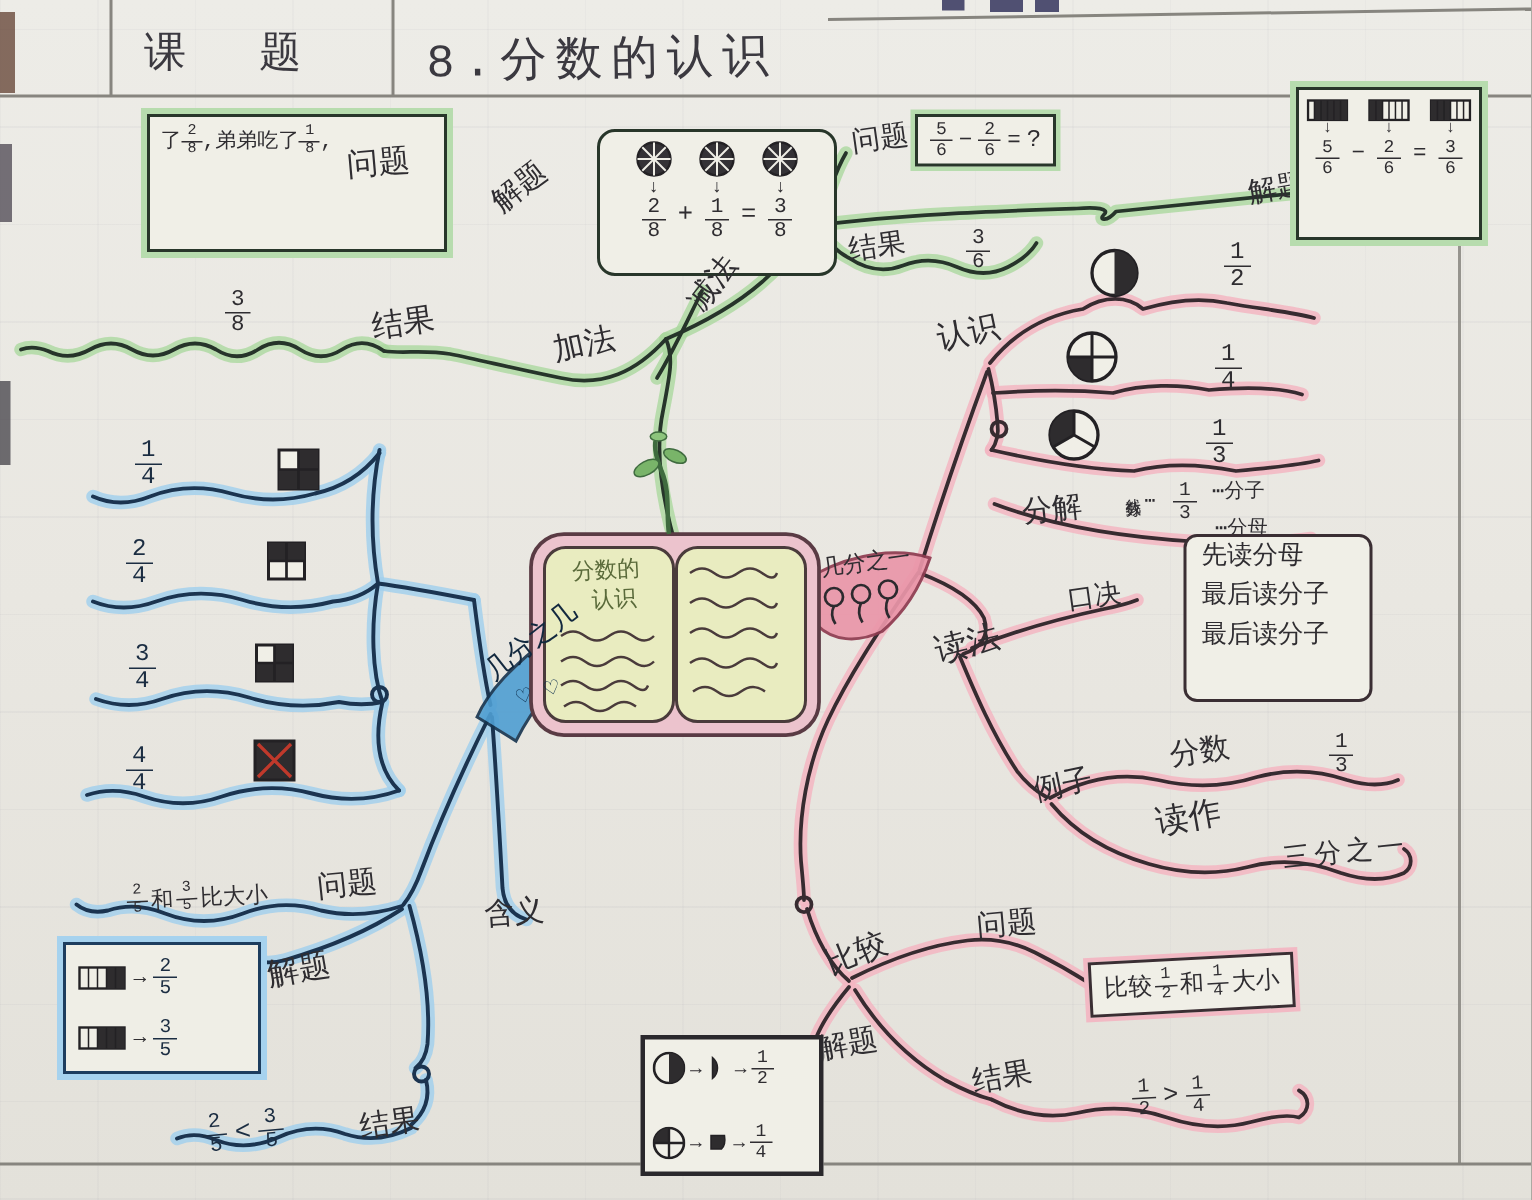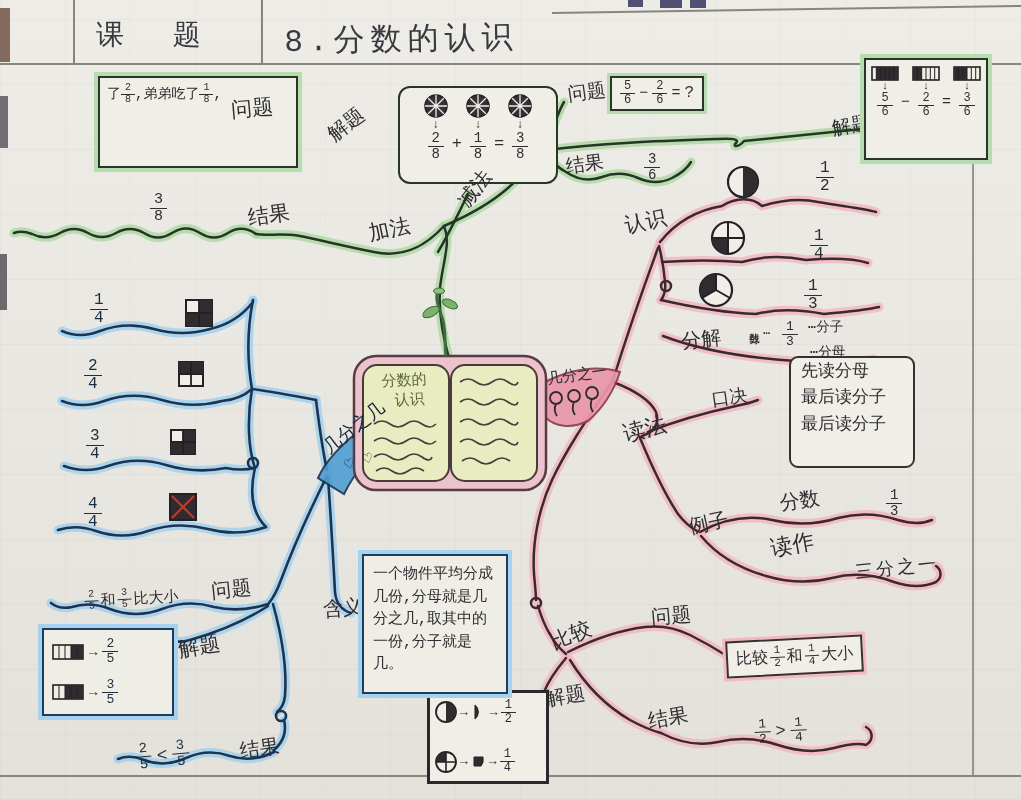--- a/index.html
+++ b/index.html
@@ -570,23 +570,20 @@
       <span style="font-size:14px;">→</span>
       <span class="frac" style="font-size:13px;color:#1b2d42;">
           <span class="fn">3</span>
           <span class="fd">5</span>
         </span>
     </div>
   </div>
   <div class="hw" style="left:176px;top:636px;font-size:21px;transform:rotate(-10deg);">解题</div>
 
   <div class="hw" style="left:322px;top:596px;font-size:20px;transform:rotate(-4deg);">含义</div>
-  <div class="box bbox" style="left:362px;top:554px;width:146px;height:140px;padding:8px 9px;font-size:15px;line-height:1.5;white-space:normal;">
-    <span>一个物件平均分成几份,分母就是几分之几,取其中的一份,分子就是几。</span>
-  </div>
 
   <div class="hw" style="left:238px;top:738px;font-size:20px;transform:rotate(-8deg);">结果</div>
   <div class="hw" style="left:134px;top:742px;font-size:17px;display:flex;align-items:center;gap:5px;color:#1b2d42;transform:rotate(-5deg);">
     <span class="frac" style="font-size:14px;">
         <span class="fn">2</span>
         <span class="fd">5</span>
       </span>
     <span style="font-size:18px;">&lt;</span>
     <span class="frac" style="font-size:14px;">
         <span class="fn">3</span>

